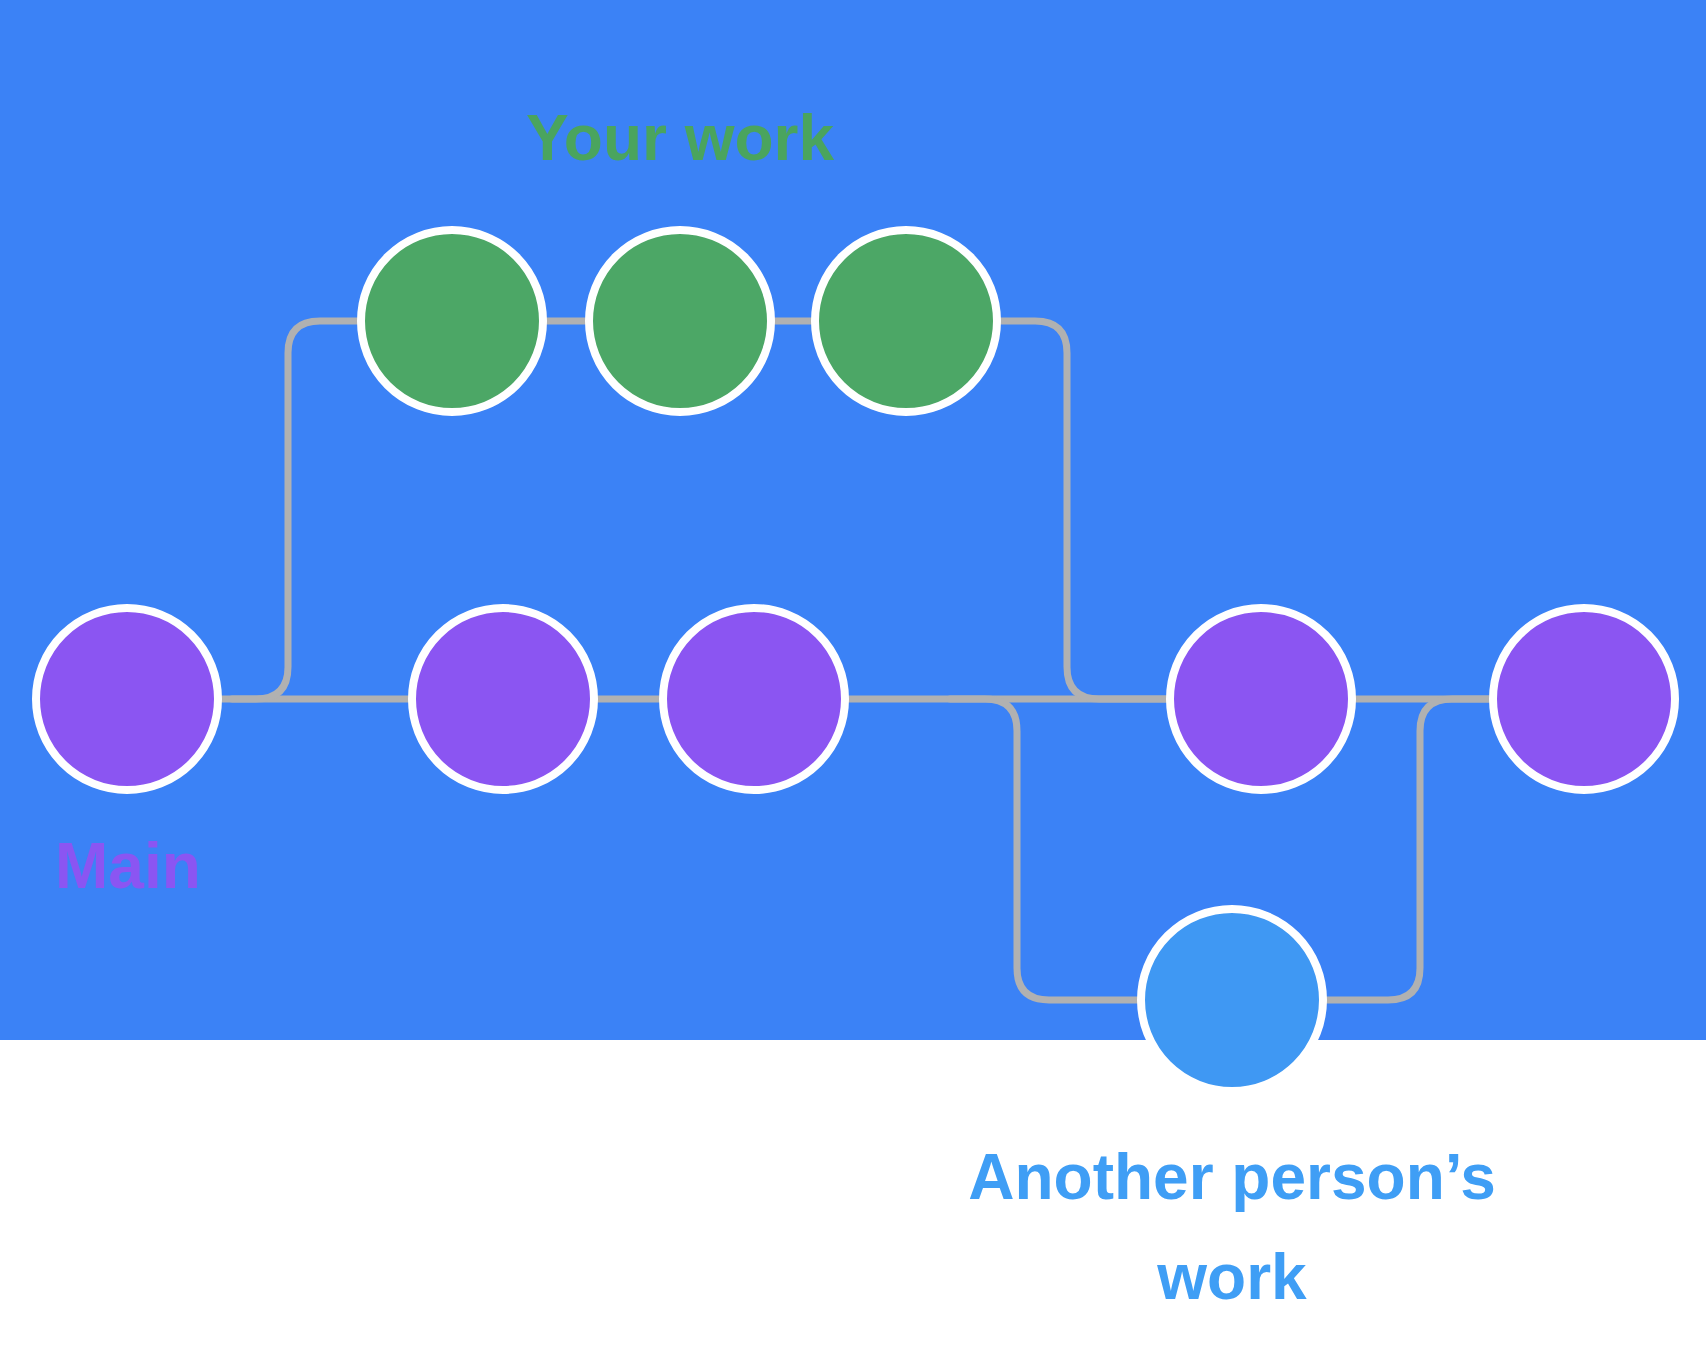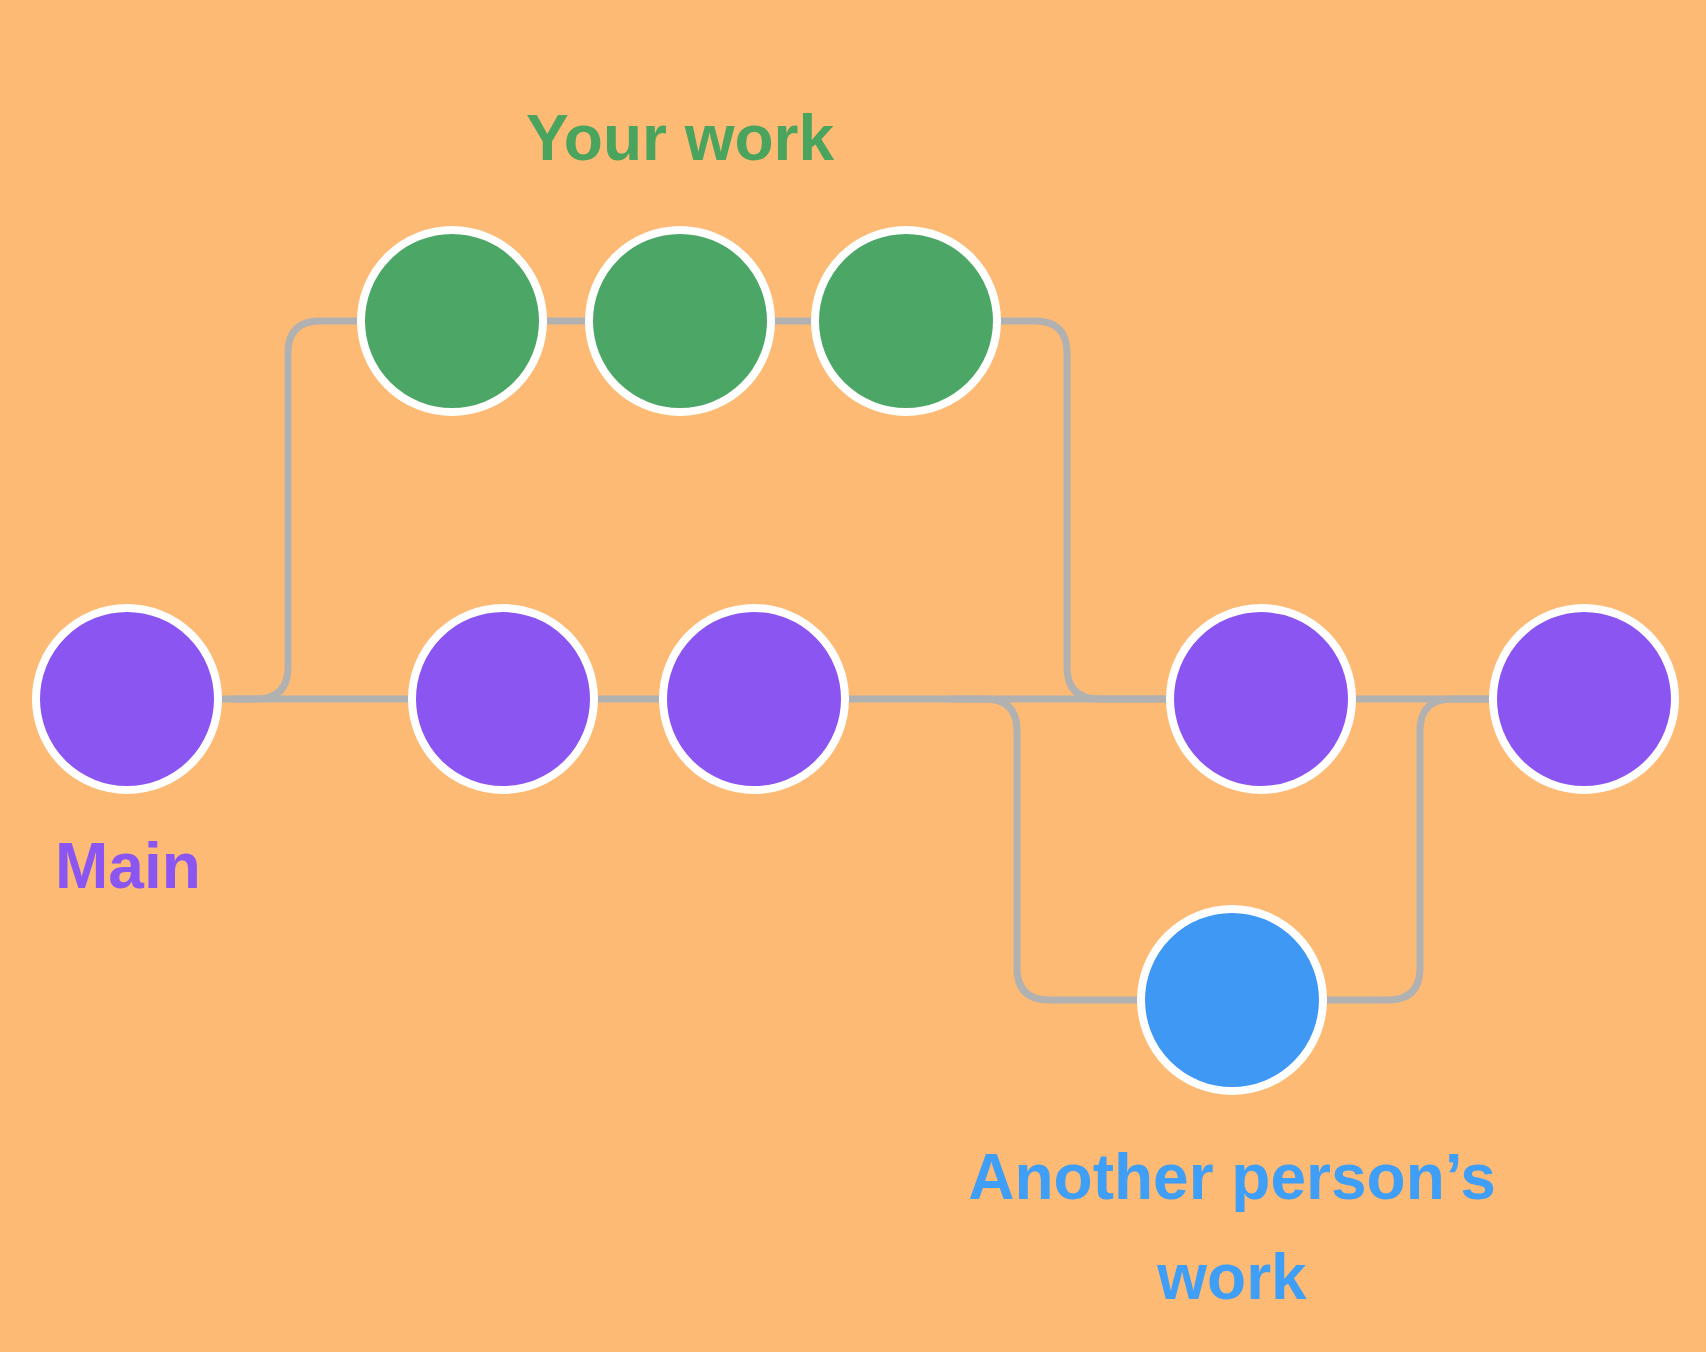--- a/index.html
+++ b/index.html
@@ -7,22 +7,22 @@
     padding: 0;
     background: #ffffff;
     width: 1706px;
     height: 1352px;
     overflow: hidden;
     font-family: "Liberation Sans", sans-serif;
   }
   .stage {
     position: relative;
     width: 1706px;
-    height: 1352px;
-    background: #fdba74;
+    height: 1040px;
+    background: #3b82f6;
   }
   svg { display: block; }
   .connector {
     fill: none;
     stroke-width: 7;
     stroke-linecap: round;
     stroke-linejoin: round;
   }
   .node {
     stroke: #ffffff;

